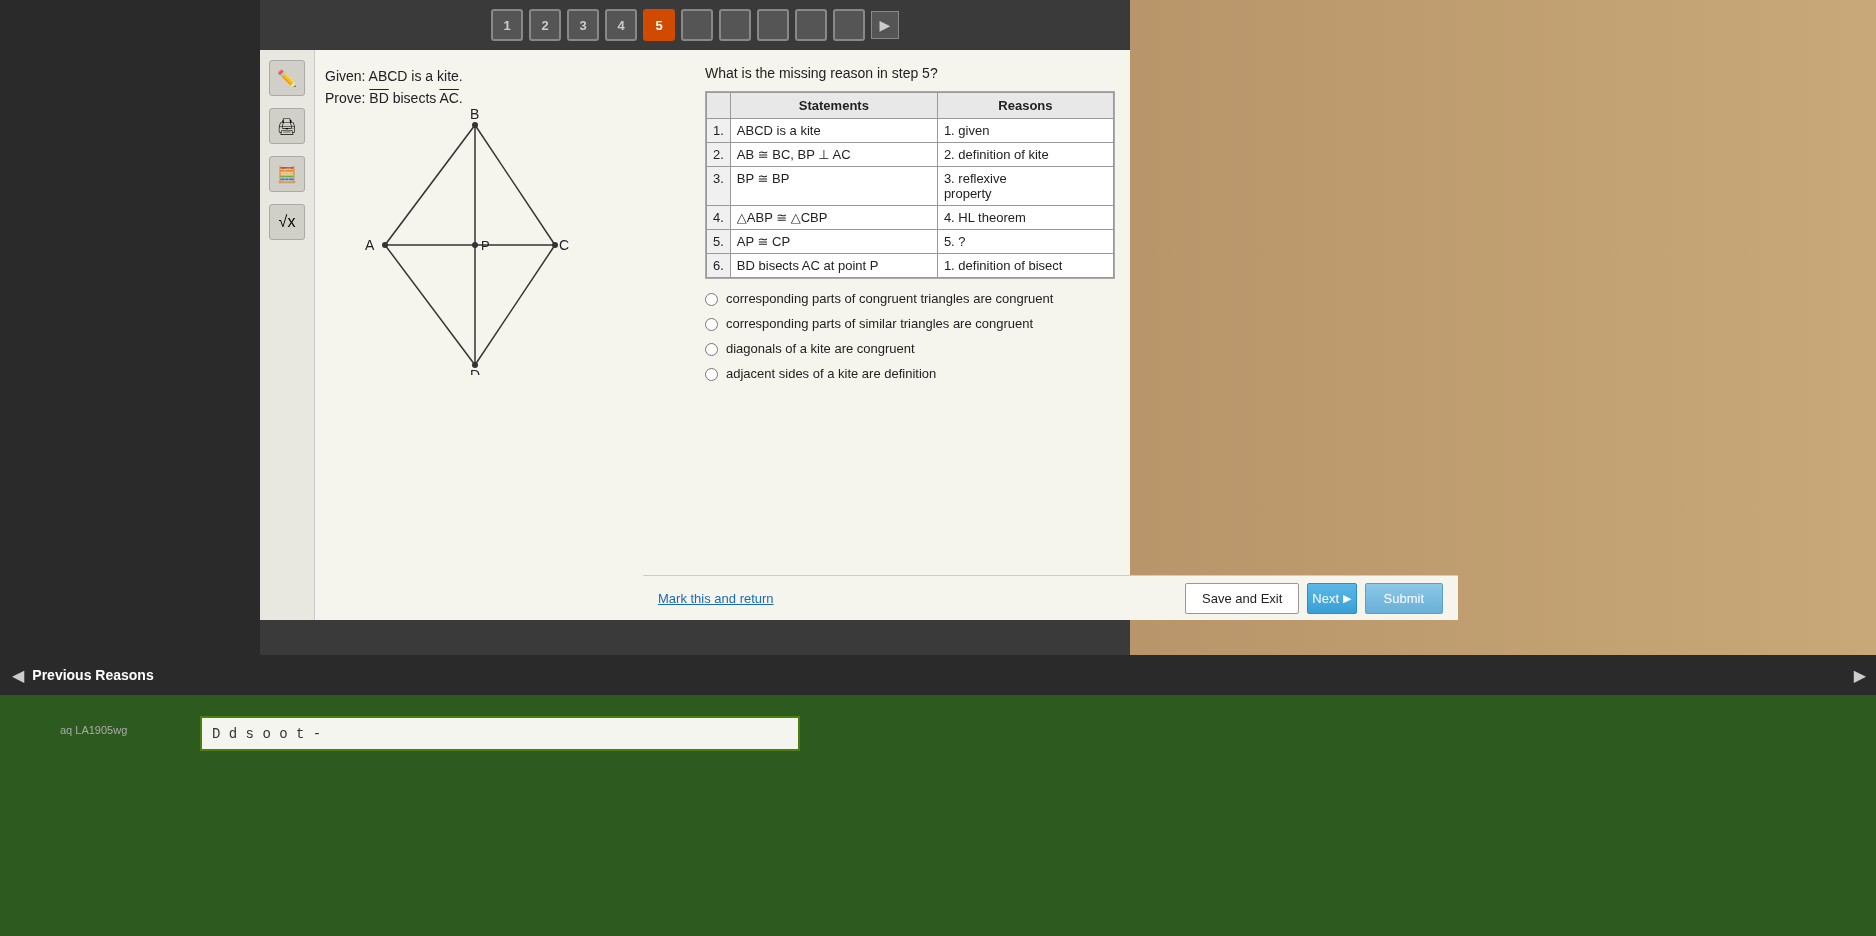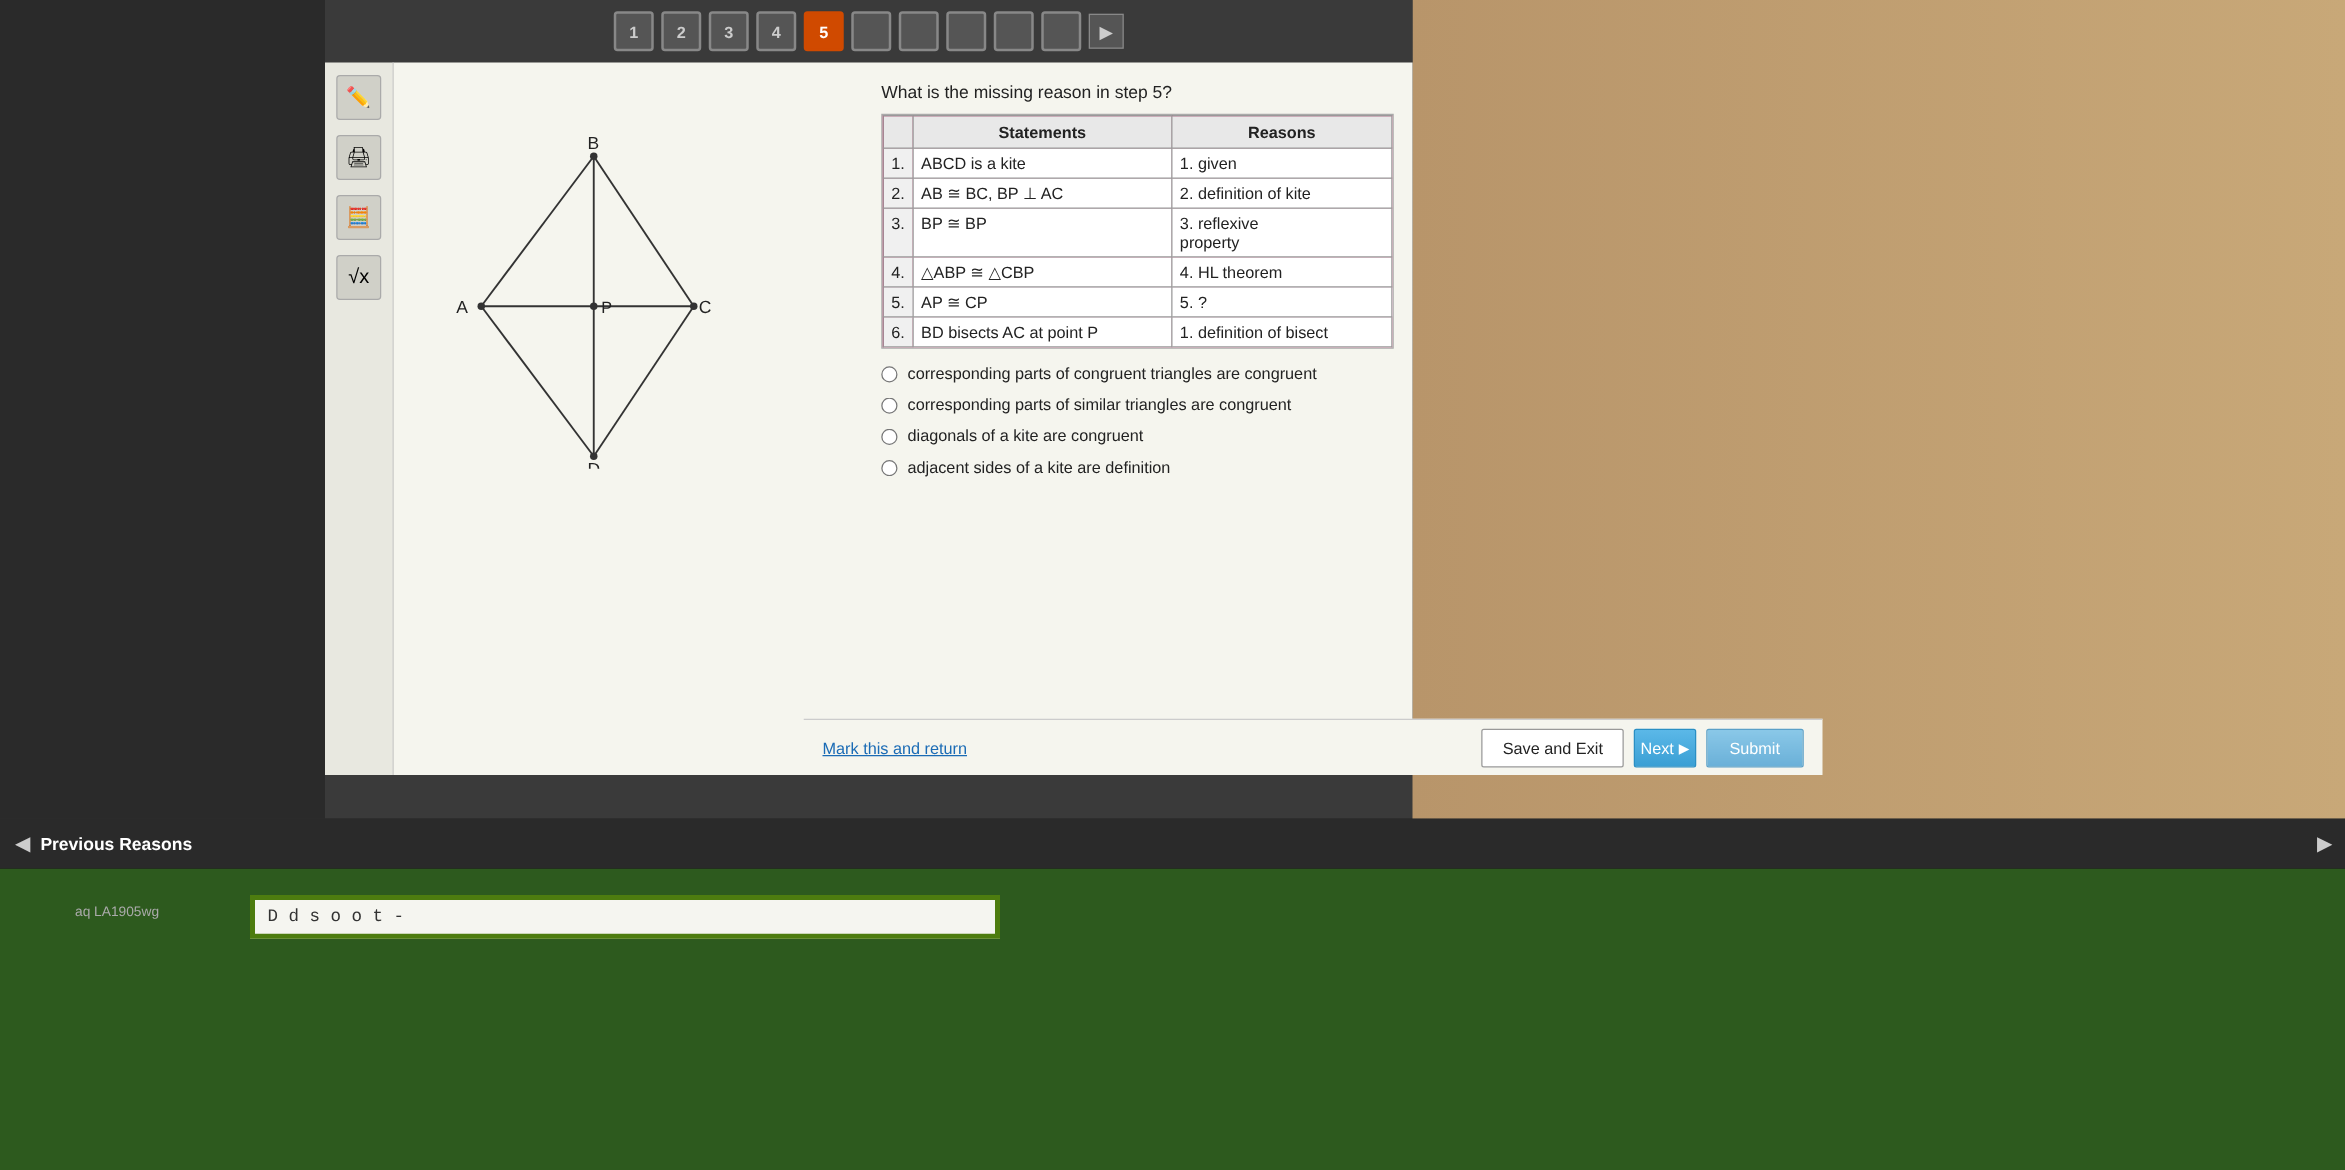--- a/index.html
+++ b/index.html
@@ -160,21 +160,21 @@
       color: #222;
       margin-bottom: 10px;
       font-weight: normal;
     }
 
     
     .proof-table {
       width: 100%;
       border-collapse: collapse;
       font-size: 13px;
-      background: #be185d;
+      background: #0c4a6e;
     }
 
     .proof-table th {
       background: #e8e8e8;
       border: 1px solid #999;
       padding: 5px 8px;
       text-align: center;
       font-weight: bold;
       color: #222;
     }
@@ -393,21 +393,21 @@
       color: #aaa;
       font-size: 11px;
     }
 
     .paper-note {
       position: absolute;
       bottom: 185px; left: 200px;
       width: 600px;
       height: 35px;
       background: #f5f5f0;
-      border: 4px solid #4d7c0f;
+      border: 2px solid #4d7c0f;
       display: flex;
       align-items: center;
       padding: 0 10px;
     }
 
     .paper-text {
       font-family: 'Courier New', monospace;
       font-size: 14px;
       color: #333;
     }
@@ -457,20 +457,24 @@
 
   <div class="left-sidebar">
     <div class="sidebar-icon">✏️</div>
     <div class="sidebar-icon">🖨</div>
     <div class="sidebar-icon">🧮</div>
     <div class="sidebar-icon">√x</div>
   </div>
 
   <div class="quiz-content">
 
+    <div class="given-section">
+      <div class="given-text">Given: ABCD is a kite.</div>
+      <div class="given-text">Prove: <span class="overline">BD</span> bisects <span class="overline">AC</span>.</div>
+    </div>
 
     <div class="kite-diagram">
       <svg width="280" height="270" viewBox="0 0 280 270">
 
         <line x1="140" y1="20" x2="50" y2="140" stroke="#333" stroke-width="1.5"></line>
         <line x1="140" y1="20" x2="220" y2="140" stroke="#333" stroke-width="1.5"></line>
         <line x1="50" y1="140" x2="140" y2="260" stroke="#333" stroke-width="1.5"></line>
         <line x1="220" y1="140" x2="140" y2="260" stroke="#333" stroke-width="1.5"></line>
 
         <line x1="140" y1="20" x2="140" y2="260" stroke="#333" stroke-width="1.5"></line>

